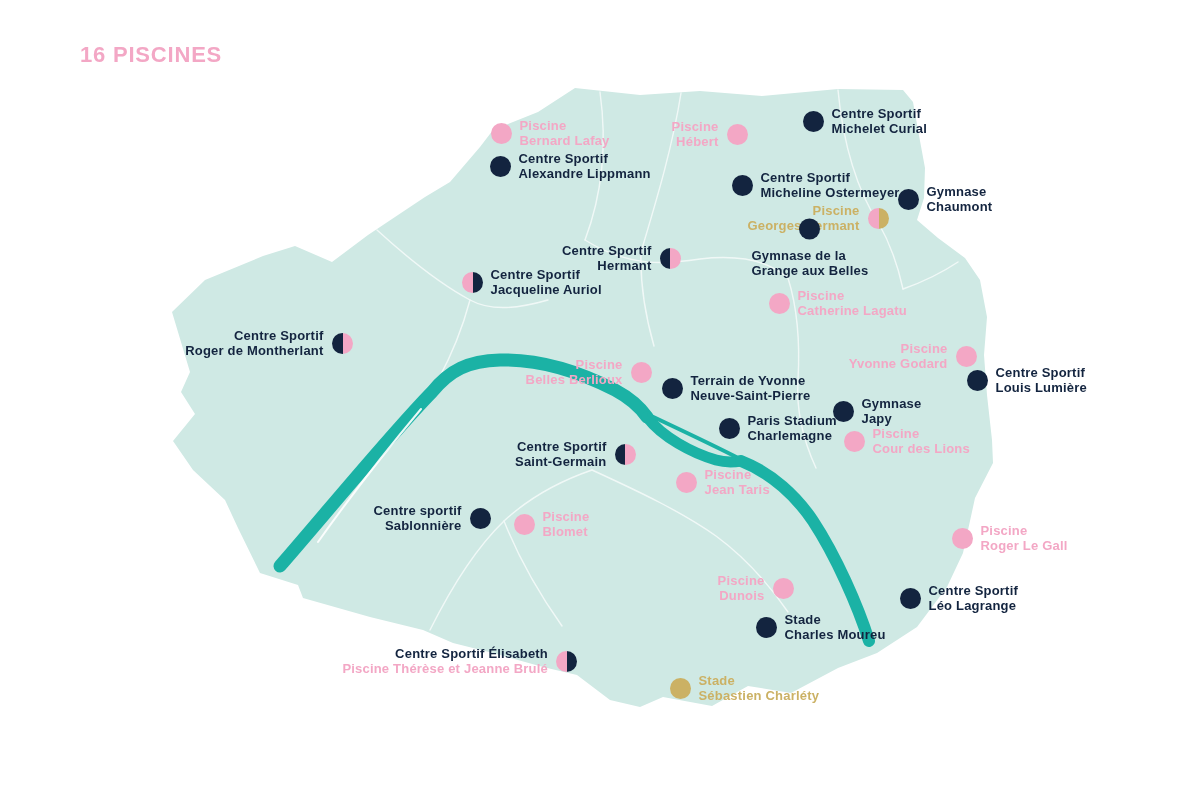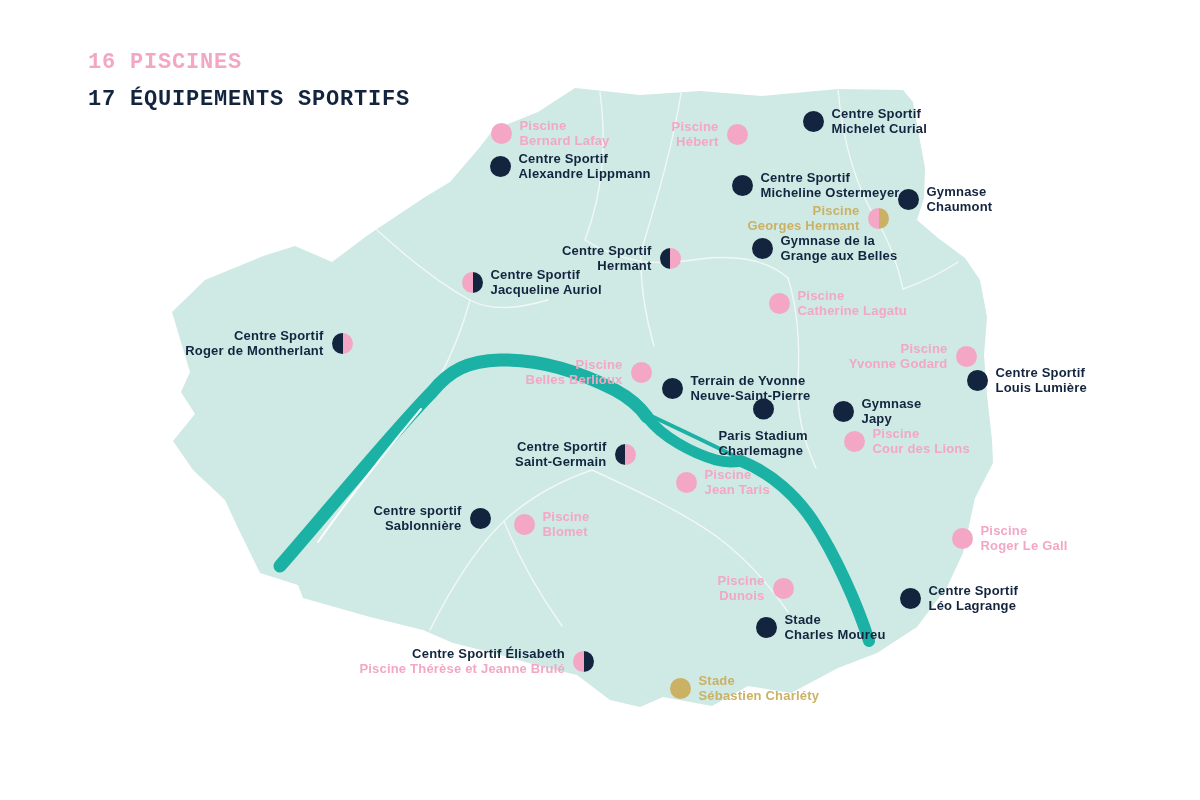--- a/index.html
+++ b/index.html
@@ -3,22 +3,22 @@
 <meta charset="utf-8">
 <style>
   html,body{margin:0;padding:0;background:#ffffff;}
   .stage{
     position:relative;width:1200px;height:800px;background:#ffffff;overflow:hidden;
     font-family:"Liberation Sans", sans-serif;
   }
   .map-svg{position:absolute;left:0;top:0;width:1200px;height:800px;}
   .title{position:absolute;left:80px;top:40px;}
   .title h1{
-    margin:8px;font-size:22px;line-height:29px;font-weight:700;letter-spacing:0.8px;
-    font-family:Liberation Mono, monospace;white-space:nowrap;
+    margin:0;font-size:22px;line-height:29px;font-weight:700;letter-spacing:0.8px;
+    font-family:Liberation Sans, sans-serif;white-space:nowrap;
   }
   .t-pink{color:var(--pink);}
   .t-gold{color:var(--gold);}
   .t-navy{color:var(--navy);}
   .venues{position:absolute;left:0;top:0;width:1200px;height:800px;}
   .venue{
     position:absolute;display:flex;align-items:center;gap:8px;
     transform:translateY(-50%);white-space:nowrap;
   }
   .venue .dot{width:21px;height:21px;border-radius:50%;flex:0 0 auto;}
@@ -115,21 +115,21 @@
         </span>
     </div>
       <div class="venue side-left" style="top: 218px; right: 311.5px;">
 
       <span class="label">
           <div class="c-gold">Piscine</div>
           <div class="c-gold">Georges Hermant</div>
         </span>
     <span class="dot" style="background: linear-gradient(90deg, rgb(243, 167, 197) 0px, rgb(243, 167, 197) 50%, rgb(203, 177, 100) 50%, rgb(203, 177, 100) 100%);"></span>
       </div>
-      <div class="venue side-right" style="top: 248px; left: 751.5px;">
+      <div class="venue side-right" style="top: 248px; left: 751.5px; flex-direction: column;">
       <span class="dot" style="background: rgb(19, 36, 63);"></span>
       <span class="label">
           <div class="c-navy">Gymnase de la</div>
           <div class="c-navy">Grange aux Belles</div>
         </span>
     </div>
       <div class="venue side-left" style="top: 258px; right: 519.5px;">
 
       <span class="label">
           <div class="c-navy">Centre Sportif</div>
@@ -189,21 +189,21 @@
           <div class="c-navy">Neuve-Saint-Pierre</div>
         </span>
     </div>
       <div class="venue side-right" style="top: 411px; left: 832.5px;">
       <span class="dot" style="background: rgb(19, 36, 63);"></span>
       <span class="label">
           <div class="c-navy">Gymnase</div>
           <div class="c-navy">Japy</div>
         </span>
     </div>
-      <div class="venue side-right" style="top: 428px; left: 718.5px; flex-direction: column;">
+      <div class="venue side-right" style="top: 428px; left: 718.5px;">
       <span class="dot" style="background: rgb(19, 36, 63);"></span>
       <span class="label">
           <div class="c-navy">Paris Stadium</div>
           <div class="c-navy">Charlemagne</div>
         </span>
     </div>
       <div class="venue side-right" style="top: 441px; left: 843.5px;">
       <span class="dot" style="background: rgb(243, 167, 197);"></span>
       <span class="label">
           <div class="c-pink">Piscine</div>
@@ -262,35 +262,34 @@
           <div class="c-navy">Léo Lagrange</div>
         </span>
     </div>
       <div class="venue side-right" style="top: 627px; left: 755.5px;">
       <span class="dot" style="background: rgb(19, 36, 63);"></span>
       <span class="label">
           <div class="c-navy">Stade</div>
           <div class="c-navy">Charles Moureu</div>
         </span>
     </div>
-      <div class="venue side-left" style="top: 661px; right: 606px; margin-left: 8px;">
+      <div class="venue side-left" style="top: 661px; right: 623px; margin-left: 8px;">
 
       <span class="label">
           <div class="c-navy">Centre Sportif Élisabeth</div>
           <div class="c-pink">Piscine Thérèse et Jeanne Brulé</div>
         </span>
     <span class="dot" style="background: linear-gradient(90deg, rgb(243, 167, 197) 0px, rgb(243, 167, 197) 50%, rgb(19, 36, 63) 50%, rgb(19, 36, 63) 100%);"></span>
       </div>
       <div class="venue side-right" style="top: 688px; left: 669.5px;">
       <span class="dot" style="background: rgb(203, 177, 100);"></span>
       <span class="label">
           <div class="c-gold">Stade</div>
           <div class="c-gold">Sébastien Charléty</div>
         </span>
     </div>
     </div>
 
   <div class="title">
     <h1 class="t-pink">16 PISCINES</h1>
-    <h1 class="t-navy">17 ÉQUIPEMENTS SPORTIFS</h1>
   </div>
 
 </div>
 
 </body></html>

